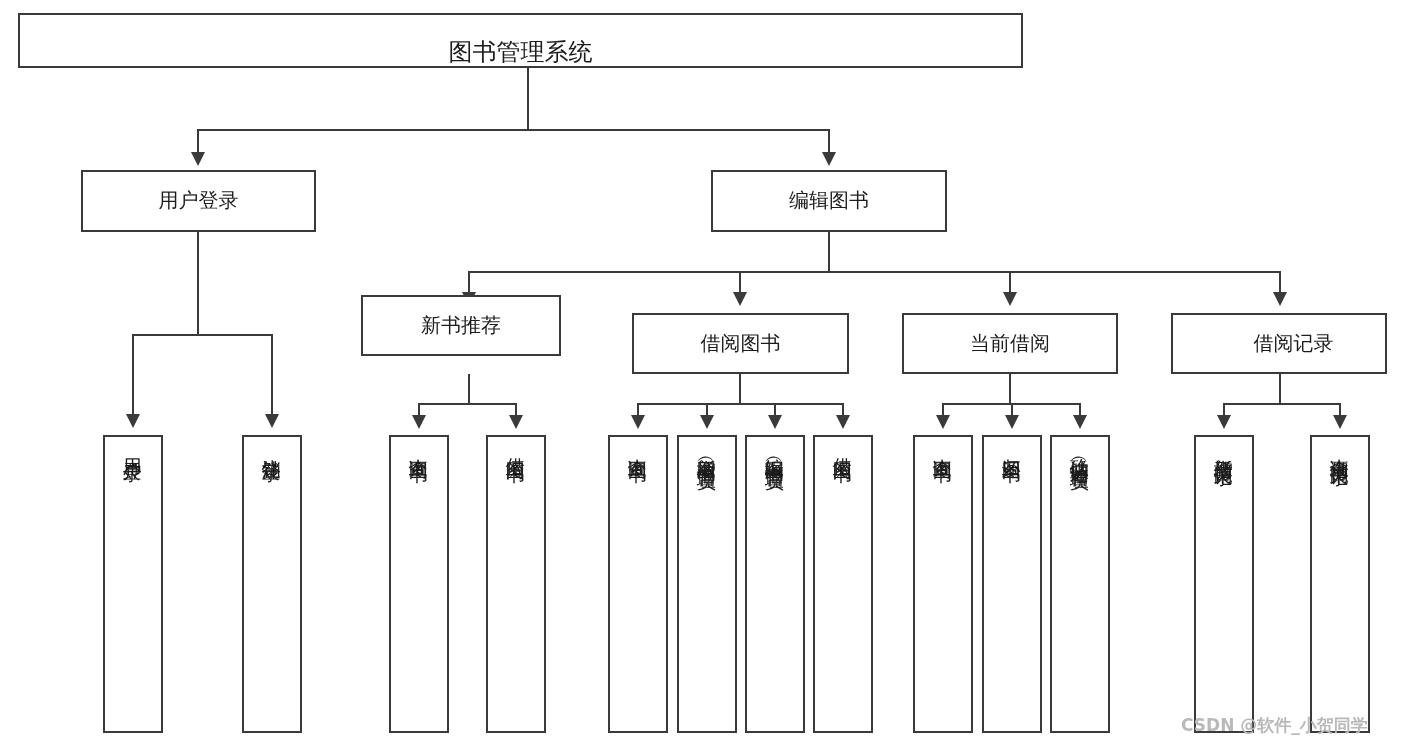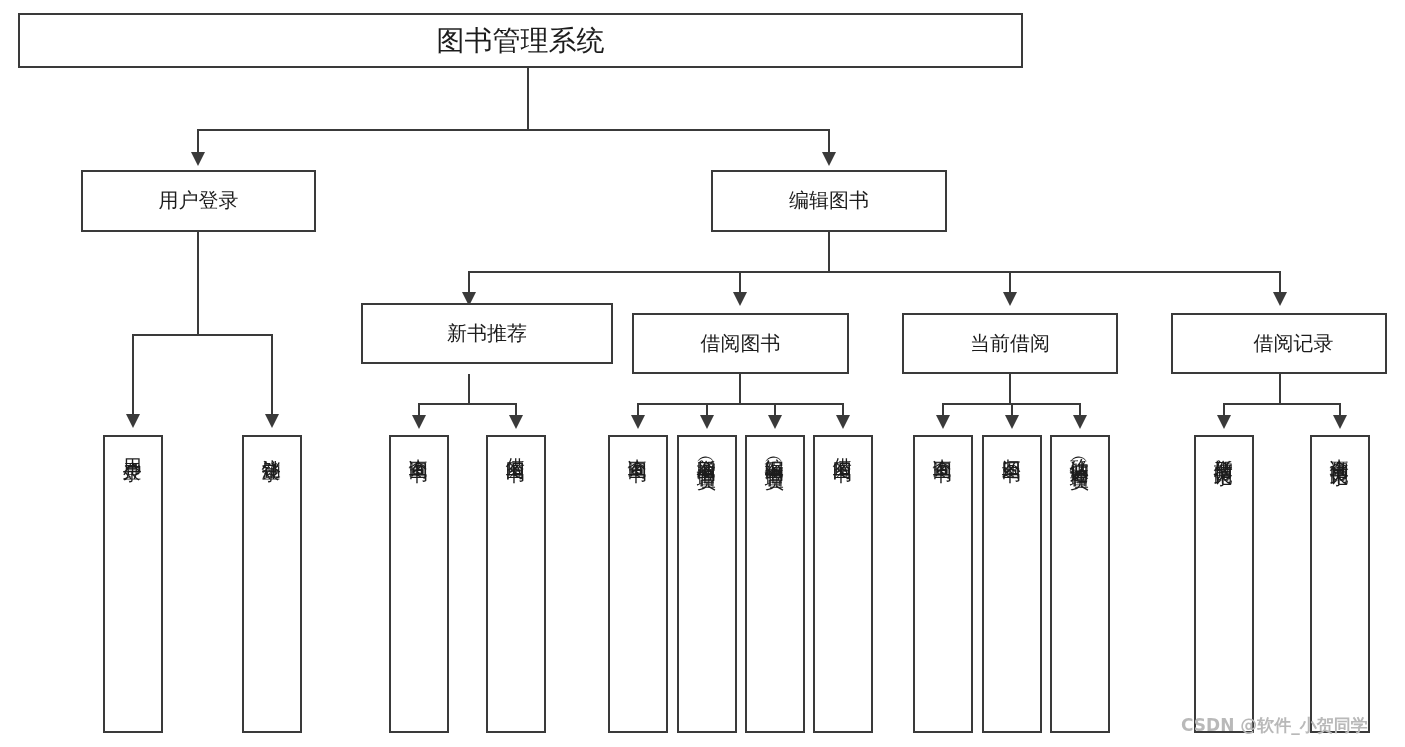--- a/index.html
+++ b/index.html
@@ -21,21 +21,21 @@
     position: absolute;
     background: #ffffff;
     border: 2px solid #3a3a3a;
     display: flex;
     align-items: center;
     justify-content: center;
     color: #1c1c1c;
     line-height: 1.18;
     text-align: center;
   }
-  .node.root      { font-size: 28px; }
+  .node.root      { font-size: 24px; align-items: flex-end; }
   .node.lvl2      { font-size: 20px; }
   .node.lvl3      { font-size: 20px; }
 
   
   .node.leaf {
     font-size: 19px;
     padding: 6px 2px;
     align-items: flex-start;
     justify-content: center;
   }
@@ -109,21 +109,21 @@
   <div class="ln h" style="left:468px; top:271px; width:812px;"></div>
   <div class="ln v" style="left:468px; top:271px; height:24px;"></div>
   <div class="arrow" style="left:462px; top:292px;"></div>
   <div class="ln v" style="left:739px; top:271px; height:24px;"></div>
   <div class="arrow" style="left:733px; top:292px;"></div>
   <div class="ln v" style="left:1009px; top:271px; height:24px;"></div>
   <div class="arrow" style="left:1003px; top:292px;"></div>
   <div class="ln v" style="left:1279px; top:271px; height:24px;"></div>
   <div class="arrow" style="left:1273px; top:292px;"></div>
 
-  <div class="node lvl3" style="left:361px; top:303px; width:252px; height:61px;">
+  <div class="node lvl3" style="left:361px; top:295px; width:200px; height:61px;">
     <span>新书推荐</span>
   </div>
   <div class="node lvl3" style="left:632px; top:313px; width:217px; height:61px;">
     <span>借阅图书</span>
   </div>
   <div class="node lvl3" style="left:902px; top:313px; width:216px; height:61px;">
     <span>当前借阅</span>
   </div>
   <div class="node lvl3" style="left:1171px; top:313px; width:216px; height:61px;padding-left:29px;">
     <span>借阅记录</span>

